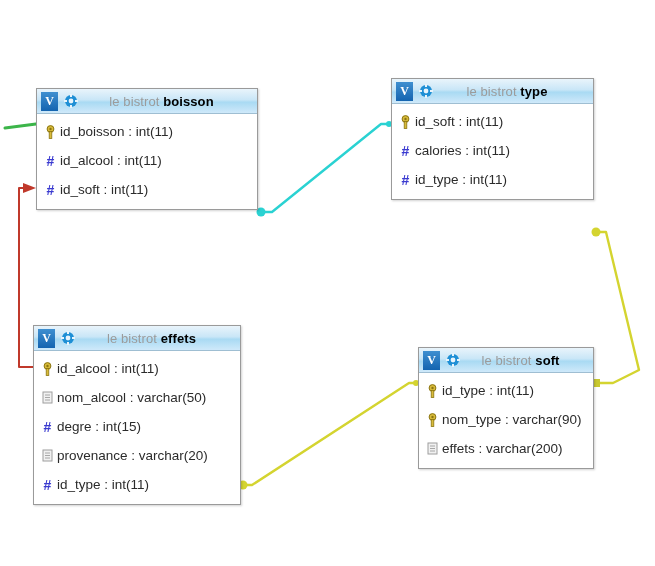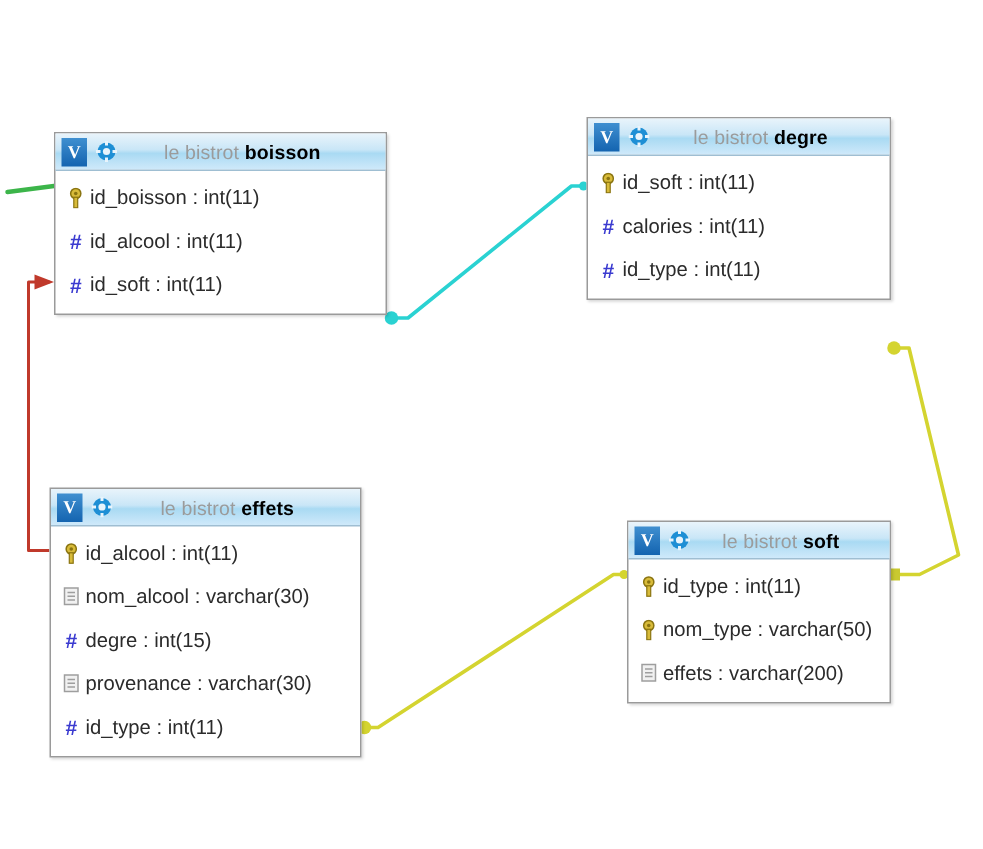--- a/index.html
+++ b/index.html
@@ -177,21 +177,21 @@
           <g fill="#e8f4fc">
             <rect x="6" y="0" width="2" height="3"></rect>
               <rect x="6" y="11" width="2" height="3"></rect>
             <rect x="0" y="6" width="3" height="2"></rect>
               <rect x="11" y="6" width="3" height="2"></rect>
           </g>
         </svg>
       </div>
       <div class="hdr-title">
         <span class="hdr-schema">le bistrot</span>
-        <span class="hdr-name">degre</span>
+        <span class="hdr-name">type</span>
       </div>
     </div>
     <div class="entity-body">
       <div class="attr-row">
         <span class="attr-icon">
           <svg width="11" height="14" viewBox="0 0 11 14">
               <circle cx="5.5" cy="4" r="3.4" fill="#d8bb3a" stroke="#8a7410" stroke-width="1"></circle>
               <circle cx="5.5" cy="4" r="1.2" fill="#8a7410"></circle>
               <rect x="4.2" y="6.5" width="2.6" height="7" fill="#d8bb3a" stroke="#8a7410" stroke-width="0.8"></rect>
             </svg>
@@ -246,38 +246,38 @@
       </div>
       <div class="attr-row">
         <span class="attr-icon">
           <svg width="11" height="13" viewBox="0 0 11 13">
               <rect x="1" y="1" width="9" height="11" fill="#f1f1f1" stroke="#9e9e9e" stroke-width="1"></rect>
               <line x1="3" y1="4" x2="8" y2="4" stroke="#9e9e9e" stroke-width="0.9"></line>
               <line x1="3" y1="6.5" x2="8" y2="6.5" stroke="#9e9e9e" stroke-width="0.9"></line>
               <line x1="3" y1="9" x2="8" y2="9" stroke="#9e9e9e" stroke-width="0.9"></line>
             </svg>
         </span>
-        <span class="attr-text">nom_alcool : varchar(30)</span>
+        <span class="attr-text">nom_alcool : varchar(50)</span>
       </div>
       <div class="attr-row">
         <span class="attr-icon">
             <span class="fk-hash">#</span>
           </span>
         <span class="attr-text">degre : int(15)</span>
       </div>
       <div class="attr-row">
         <span class="attr-icon">
           <svg width="11" height="13" viewBox="0 0 11 13">
               <rect x="1" y="1" width="9" height="11" fill="#f1f1f1" stroke="#9e9e9e" stroke-width="1"></rect>
               <line x1="3" y1="4" x2="8" y2="4" stroke="#9e9e9e" stroke-width="0.9"></line>
               <line x1="3" y1="6.5" x2="8" y2="6.5" stroke="#9e9e9e" stroke-width="0.9"></line>
               <line x1="3" y1="9" x2="8" y2="9" stroke="#9e9e9e" stroke-width="0.9"></line>
             </svg>
         </span>
-        <span class="attr-text">provenance : varchar(30)</span>
+        <span class="attr-text">provenance : varchar(20)</span>
       </div>
       <div class="attr-row">
         <span class="attr-icon">
             <span class="fk-hash">#</span>
           </span>
         <span class="attr-text">id_type : int(11)</span>
       </div>
     </div>
   </div>
 
@@ -313,21 +313,21 @@
         <span class="attr-text">id_type : int(11)</span>
       </div>
       <div class="attr-row">
         <span class="attr-icon">
           <svg width="11" height="14" viewBox="0 0 11 14">
               <circle cx="5.5" cy="4" r="3.4" fill="#d8bb3a" stroke="#8a7410" stroke-width="1"></circle>
               <circle cx="5.5" cy="4" r="1.2" fill="#8a7410"></circle>
               <rect x="4.2" y="6.5" width="2.6" height="7" fill="#d8bb3a" stroke="#8a7410" stroke-width="0.8"></rect>
             </svg>
         </span>
-        <span class="attr-text">nom_type : varchar(50)</span>
+        <span class="attr-text">nom_type : varchar(90)</span>
       </div>
       <div class="attr-row">
         <span class="attr-icon">
           <svg width="11" height="13" viewBox="0 0 11 13">
               <rect x="1" y="1" width="9" height="11" fill="#f1f1f1" stroke="#9e9e9e" stroke-width="1"></rect>
               <line x1="3" y1="4" x2="8" y2="4" stroke="#9e9e9e" stroke-width="0.9"></line>
               <line x1="3" y1="6.5" x2="8" y2="6.5" stroke="#9e9e9e" stroke-width="0.9"></line>
               <line x1="3" y1="9" x2="8" y2="9" stroke="#9e9e9e" stroke-width="0.9"></line>
             </svg>
         </span>

